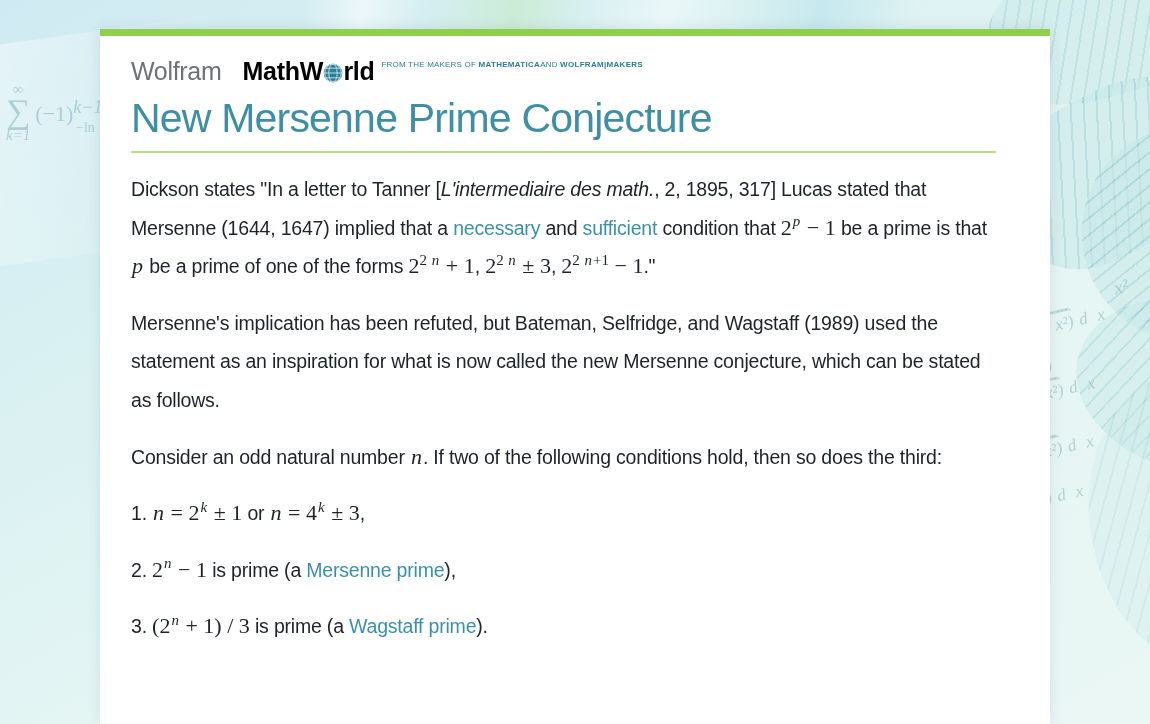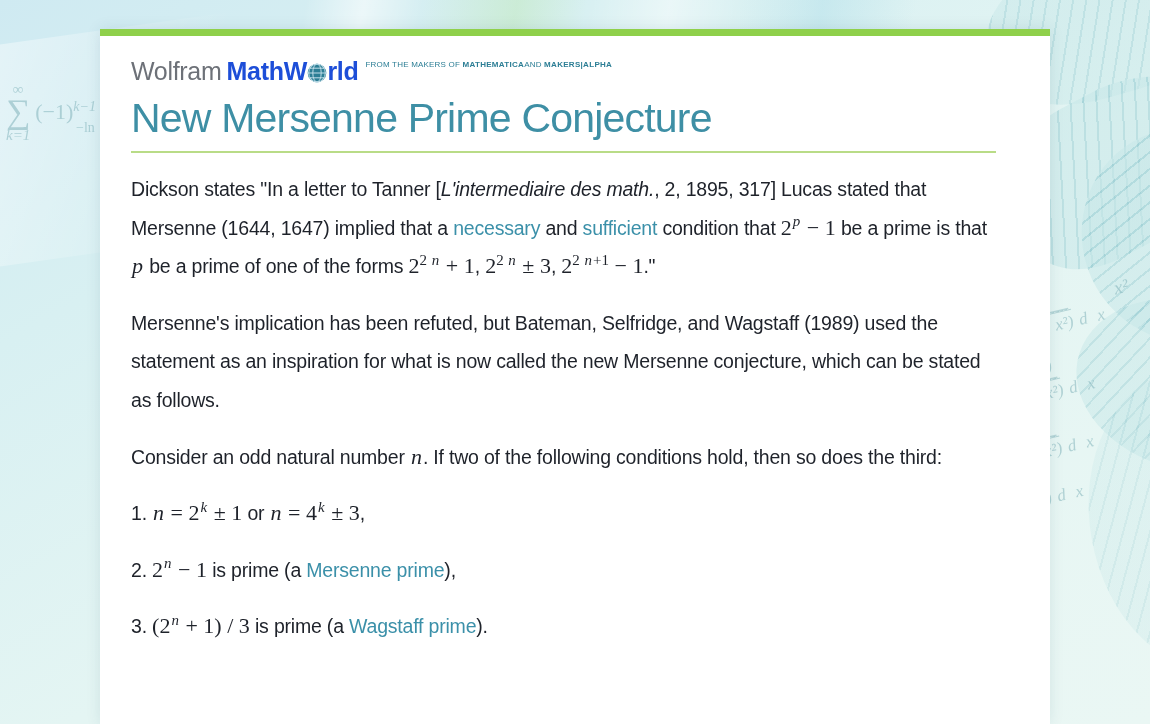--- a/index.html
+++ b/index.html
@@ -42,21 +42,21 @@
     transform:rotate(-10deg); opacity:.55; }
 
   .bgf{ color:rgba(116,170,178,.48); font-family:"Liberation Serif", serif; }
   .bgsum{ position:absolute; left:6px; top:82px; display:flex; align-items:center;
     font-size:21px; }
   .sumcol{ display:flex; flex-direction:column; align-items:center; line-height:1; }
   .sumcol .inf{ font-size:15px; }
   .sumcol .sig{ font-size:34px; line-height:.9; }
   .sumcol .lim{ font-size:15px; font-style:italic;font-family:Liberation Serif, serif; }
   .bgsum .expr{ margin-left:5px; font-size:22px; }
-  .bgsum .expr sup{ font-size:14px; font-style:italic;font-family:Liberation Serif, serif; }
+  .bgsum .expr sup{ font-size:18px; font-style:italic;font-family:Liberation Serif, serif; }
   .bgln{ position:absolute; left:76px; top:120px; font-size:14px; }
 
   .bgright .rf{ position:absolute; font-family:"Liberation Serif", serif; font-style:italic;
     color:rgba(116,170,178,.48); font-size:17px; transform:rotate(-13deg);
     white-space:nowrap; }
   .bgright .rf .rb.root{ border-top:1.5px solid rgba(116,170,178,.45);
     box-shadow:0 -4px 0 -2.5px rgba(116,170,178,.40); padding-top:2px; }
   .bgright .rf .rt{ margin-left:6px; letter-spacing:3px; }
   .bgright .rf:nth-child(1){ left:1114px; top:276px; font-size:19px; }
   .bgright .rf:nth-child(2){ left:1016px; top:314px; }
@@ -69,21 +69,21 @@
   .card{
     position:absolute; left:100px; top:29px; width:950px; height:695px; z-index:2;
     background:#ffffff; box-shadow:0 0 14px rgba(0,70,90,.10);
   }
   .topbar{ height:7px; background:#8fd04b; }
   .content{ padding:0 54px 0 31px; }
 
   
   .logo-row{ margin-top:21px; display:flex; align-items:flex-start; text-decoration:none; cursor:pointer; }
   .logo-w{ font-size:25px; color:#6d7178; letter-spacing:-0.3px; }
-  .logo-mw{ font-size:25px; color:#1d4ed8; font-weight:bold; letter-spacing:-0.3px; margin-left:5px;
+  .logo-mw{ font-size:25px; color:#000000; font-weight:bold; letter-spacing:-0.3px; margin-left:21px;
     display:inline-flex; align-items:center;text-align:center; }
   .globe{ margin:3px 0 0 0.5px; }
   .tagline{ margin:3px 0 0 7px; display:flex; flex-direction:row;
     font-size:8px; line-height:10px; color:#2c7e95; letter-spacing:.2px; white-space:nowrap; }
   .tagline b{ letter-spacing:.3px; }
 
   
   h1.title{
     margin-top:9px; font-size:41px; font-weight:500; letter-spacing:-0.8px;
     color:#3e8fa5;
@@ -144,21 +144,21 @@
             <g stroke="#bfdde8" stroke-width="1" fill="none">
               <ellipse cx="10" cy="10" rx="4.2" ry="9"></ellipse>
               <ellipse cx="10" cy="10" rx="8.3" ry="9"></ellipse>
               <path d="M0.8 10h18.4 M2.4 5.2h15.2 M2.4 14.8h15.2"></path>
             </g>
           </svg>
           <span>rld</span>
         </span>
       <span class="tagline">
         <span class="tl"><span>FROM THE MAKERS OF</span> <b>MATHEMATICA</b></span>
-        <span class="tl"><span>AND</span> <b>MAKERS|ALPHA</b></span>
+        <span class="tl"><span>AND</span> <b>WOLFRAM|MAKERS</b></span>
       </span>
     </a>
 
     <h1 class="title">New Mersenne Prime Conjecture</h1>
     <hr class="rule">
 
     <div class="article">
         <p><span>Dickson states "In a letter to Tanner [</span><span class="it">L'intermediaire des math.</span><span>, 2, 1895, 317] Lucas stated that Mersenne (1644, 1647) implied that a </span><a class="lnk" href="#">necessary</a><span> and </span><a class="lnk" href="#">sufficient</a><span> condition that </span><span class="math"><span>2</span><sup><i>p</i></sup><span> − 1</span></span><span> be a prime is that </span><span class="math"><span><i>p</i></span></span><span> be a prime of one of the forms </span><span class="math"><span>2</span><sup>2 <i>n</i></sup><span> + 1</span></span><span>, </span><span class="math"><span>2</span><sup>2 <i>n</i></sup><span> ± 3</span></span><span>, </span><span class="math"><span>2</span><sup>2 <i>n</i>+1</sup><span> − 1</span></span><span>."</span></p>
         <p><span>Mersenne's implication has been refuted, but Bateman, Selfridge, and Wagstaff (1989) used the statement as an inspiration for what is now called the new Mersenne conjecture, which can be stated as follows.</span></p>
         <p><span>Consider an odd natural number </span><span class="math"><span><i>n</i></span></span><span>. If two of the following conditions hold, then so does the third:</span></p>

